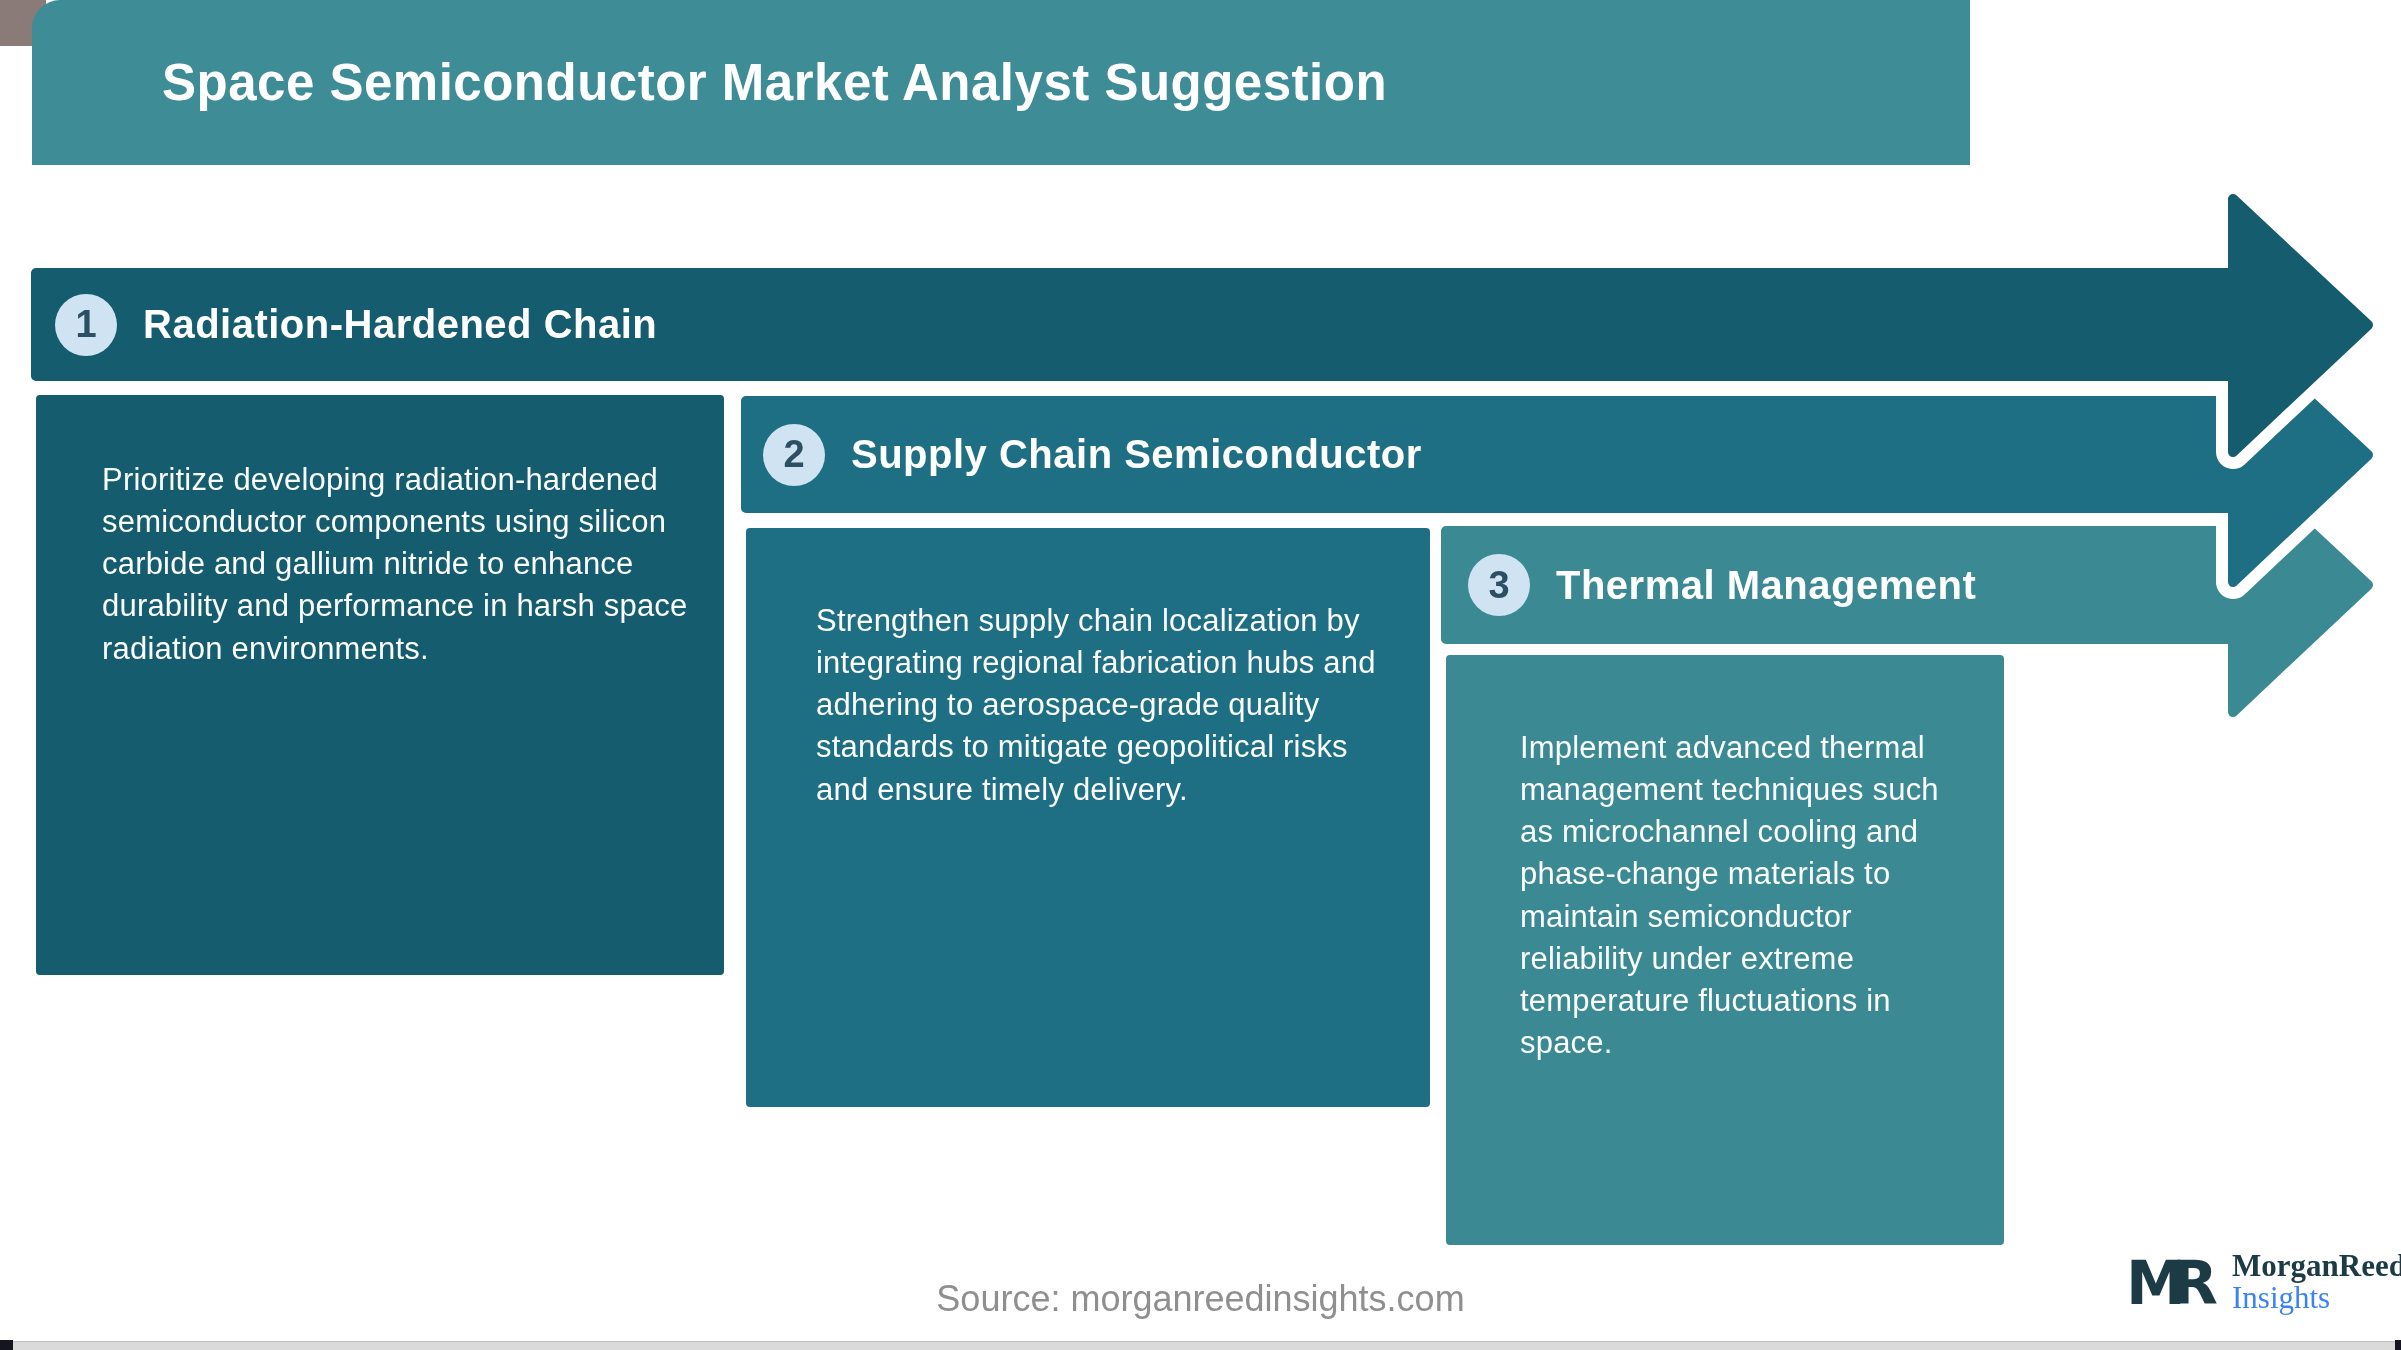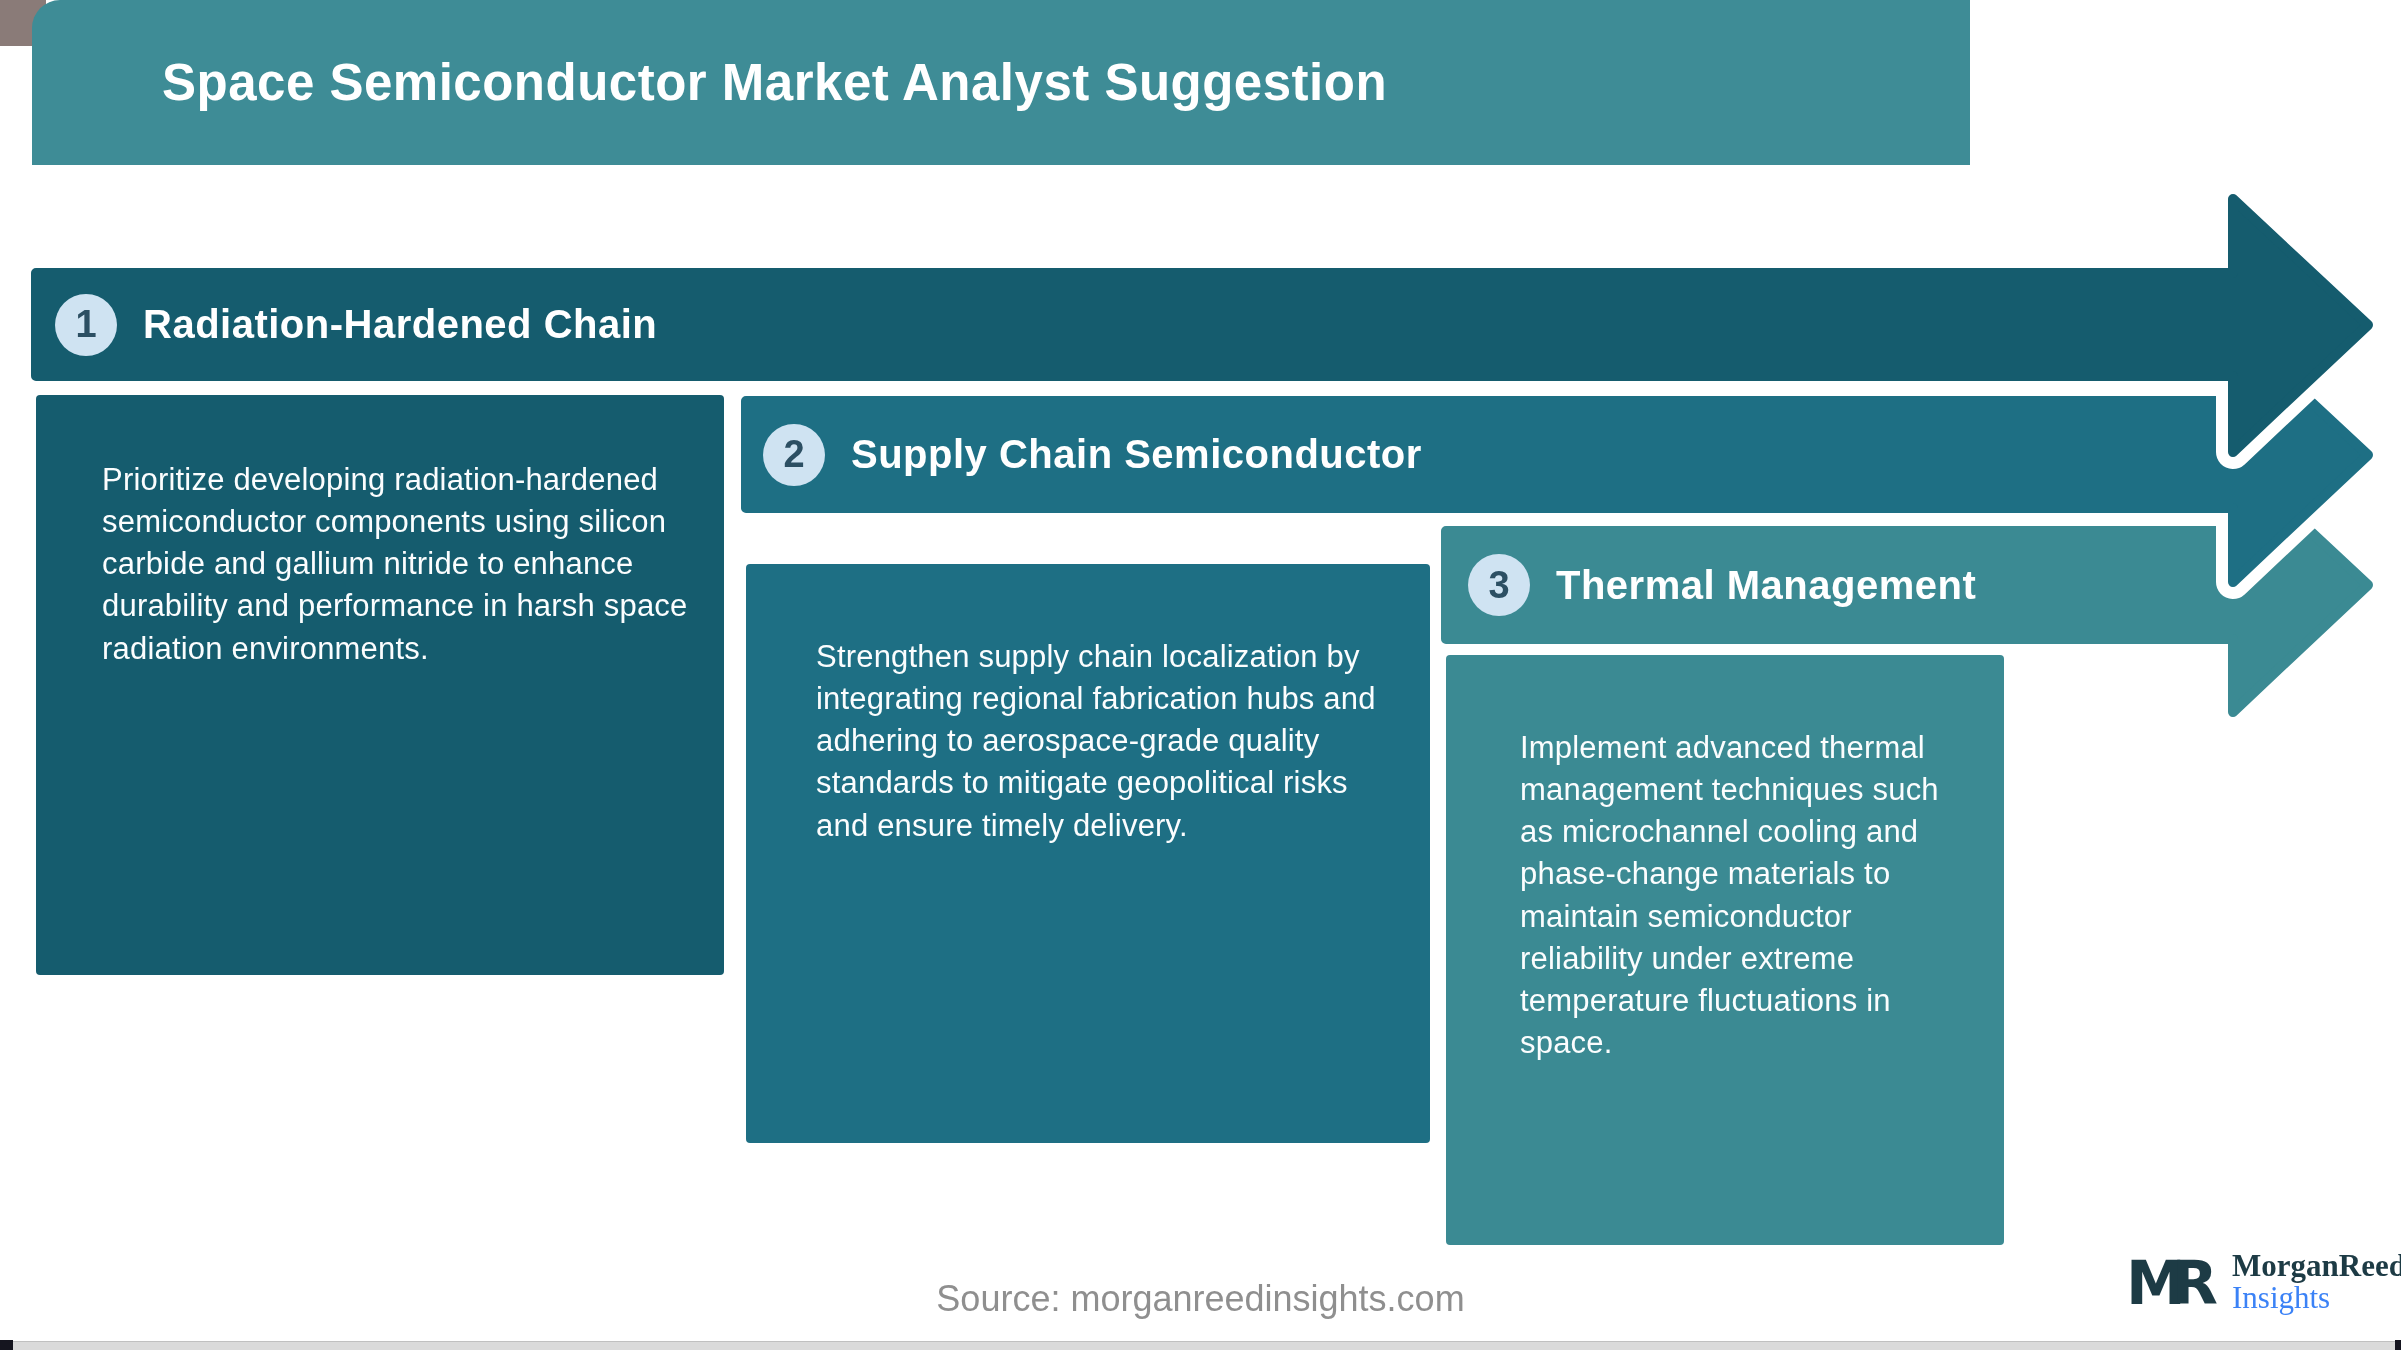--- a/index.html
+++ b/index.html
@@ -34,21 +34,21 @@
   .step-head .step-title{color:#ffffff;font-size:40px;font-weight:700;letter-spacing:0.5px;white-space:nowrap;}
   .sh-1{left:55px;top:273px;height:103px;}
   .sh-2{left:763px;top:401px;height:107px;}
   .sh-3{left:1468px;top:531px;height:108px;}
   
   .desc-box{
     position:absolute;box-sizing:border-box;border-radius:4px;z-index:2;
     color:#fbfdfe;font-size:31px;line-height:1.36;letter-spacing:0.2px;
   }
   .db-1{left:36px;top:395px;width:688px;height:580px;background:#155c6e;padding:64px 26px 0 66px;}
-  .db-2{left:746px;top:528px;width:684px;height:579px;background:#1e6f84;padding:72px 40px 0 70px;margin-top:36px;}
+  .db-2{left:746px;top:528px;width:684px;height:579px;background:#1e6f84;padding:72px 40px 0 70px;}
   .db-3{left:1446px;top:655px;width:558px;height:590px;background:#3b8a93;padding:72px 28px 0 74px;}
   
   .source-line{
     position:absolute;left:0;top:1278px;width:2401px;text-align:center;
     color:#8f8f8f;font-size:36px;z-index:2;
   }
   .logo{position:absolute;left:2126px;top:1250px;display:flex;align-items:center;gap:14px;z-index:3;}
   .logo-text{font-family:"Liberation Serif",serif;line-height:1.04;font-size:31px;}
   .logo-name{color:#1d3b45;}
   .logo-name .p1{font-weight:700;}

